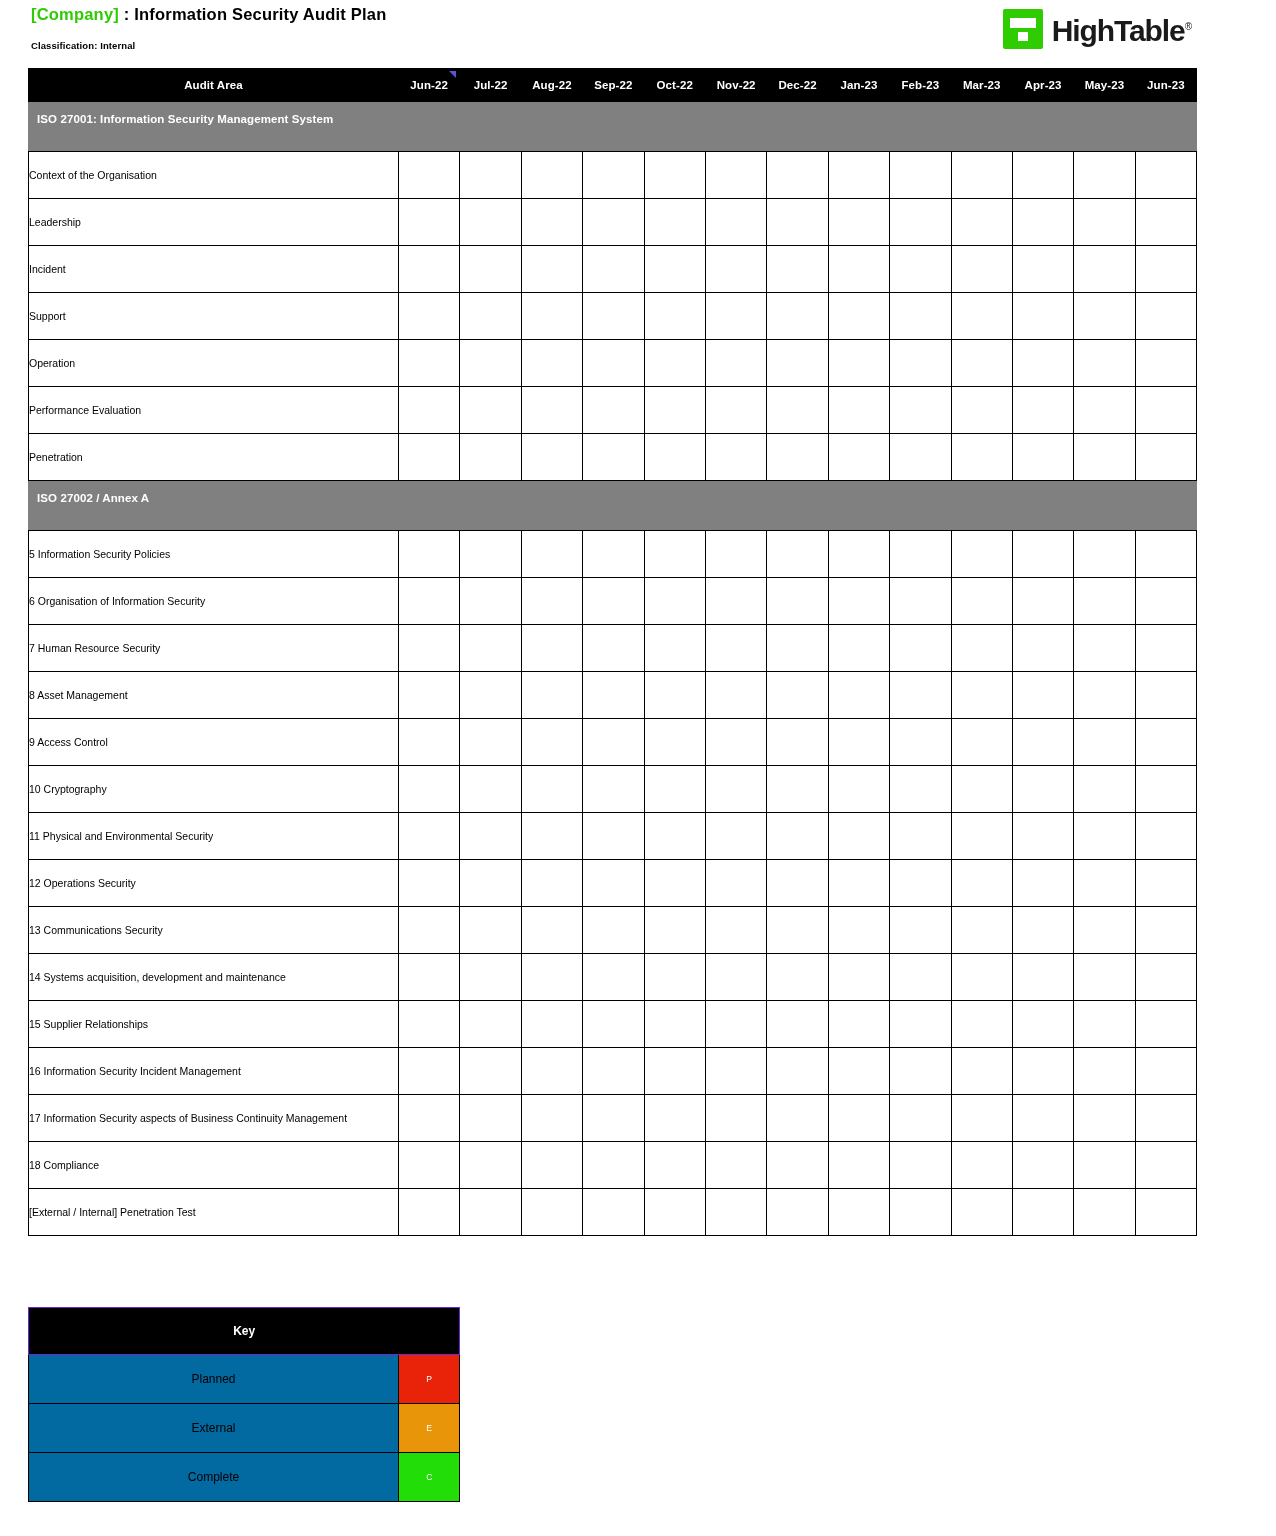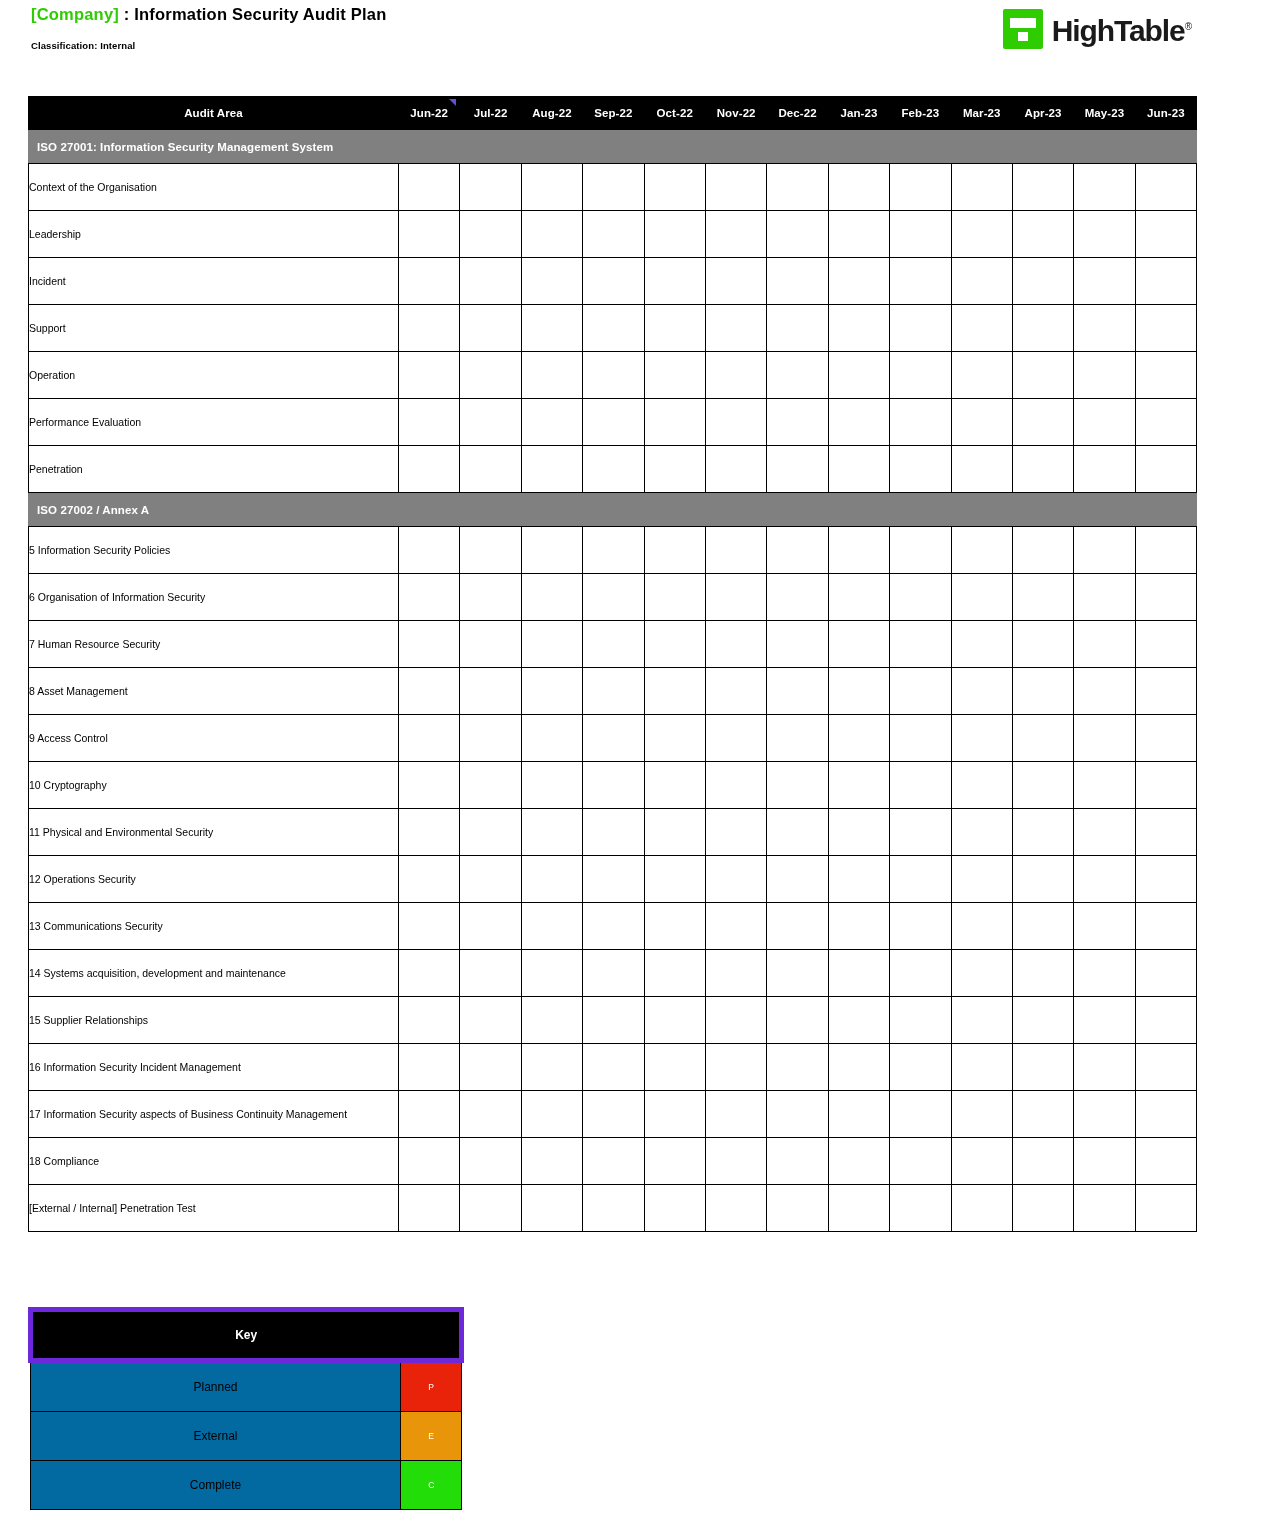--- a/index.html
+++ b/index.html
@@ -105,21 +105,20 @@
     position: absolute;
     left: 28px;
     top: 68px;
     width: 1168px;
   }
   table.plan {
     border-collapse: collapse;
     table-layout: fixed;
     width: 1168px;
     border: 1px solid #000;
-    margin-top: 28px;
   }
   table.plan col.area { width: 370px; }
   table.plan col.mon  { width: 61.4px; }
 
   table.plan th.hdr-area,
   table.plan th.hdr-mon {
     background: #000000;
     color: #ffffff;
     font-size: 11.5px;
     font-weight: bold;
@@ -139,21 +138,21 @@
     border-top: 7px solid #5b53d8;
     border-left: 7px solid transparent;
   }
 
   tr.section-row td {
     background: #808080;
     color: #ffffff;
     font-weight: bold;
     font-size: 11.5px;
     height: 33px;
-    padding: 0 0 0 8px;
+    padding: 0 0 16px 8px;
     border: 1px solid #808080;
     border-bottom: 1px solid #000000;
     vertical-align: middle;
     letter-spacing: 0.1px;
   }
 
   tr.audit-row td.area-cell {
     height: 46px;
     padding: 0 0 0 0;
     font-size: 10.5px;
@@ -193,21 +192,21 @@
     border: 1px solid #000;
   }
   table.key col.key-label { width: 370px; }
   table.key col.key-swatch { width: 61.4px; }
   table.key th.key-head {
     background: #000000;
     color: #ffffff;
     font-size: 12px;
     font-weight: bold;
     height: 44px;
-    border: 5px solid #6d28d9;
+    border: 1px solid #6d28d9;
     text-align: center;
     vertical-align: middle;
   }
   table.key td.key-label {
     height: 46px;
     border: 1px solid #000000;
     background: #0369a1;
     text-align: center;
     vertical-align: middle;
     font-size: 12px;

